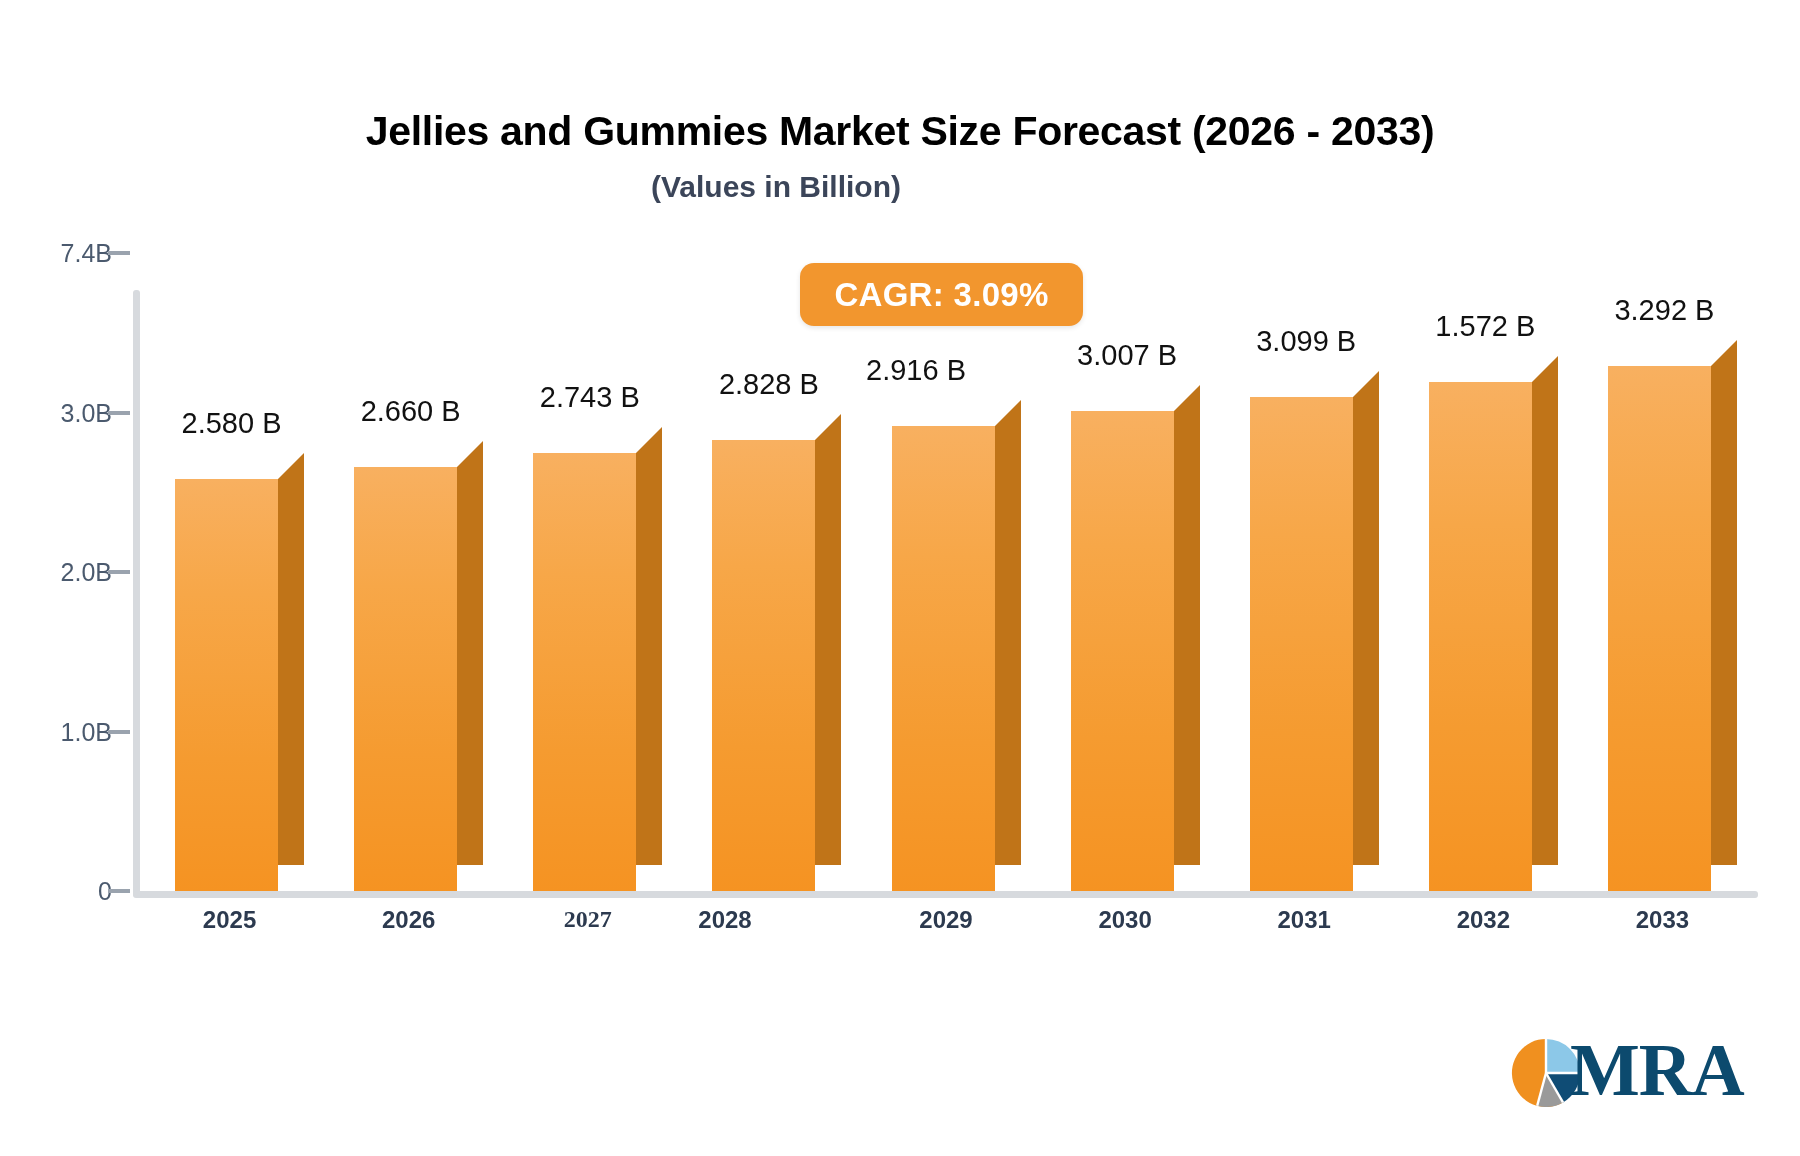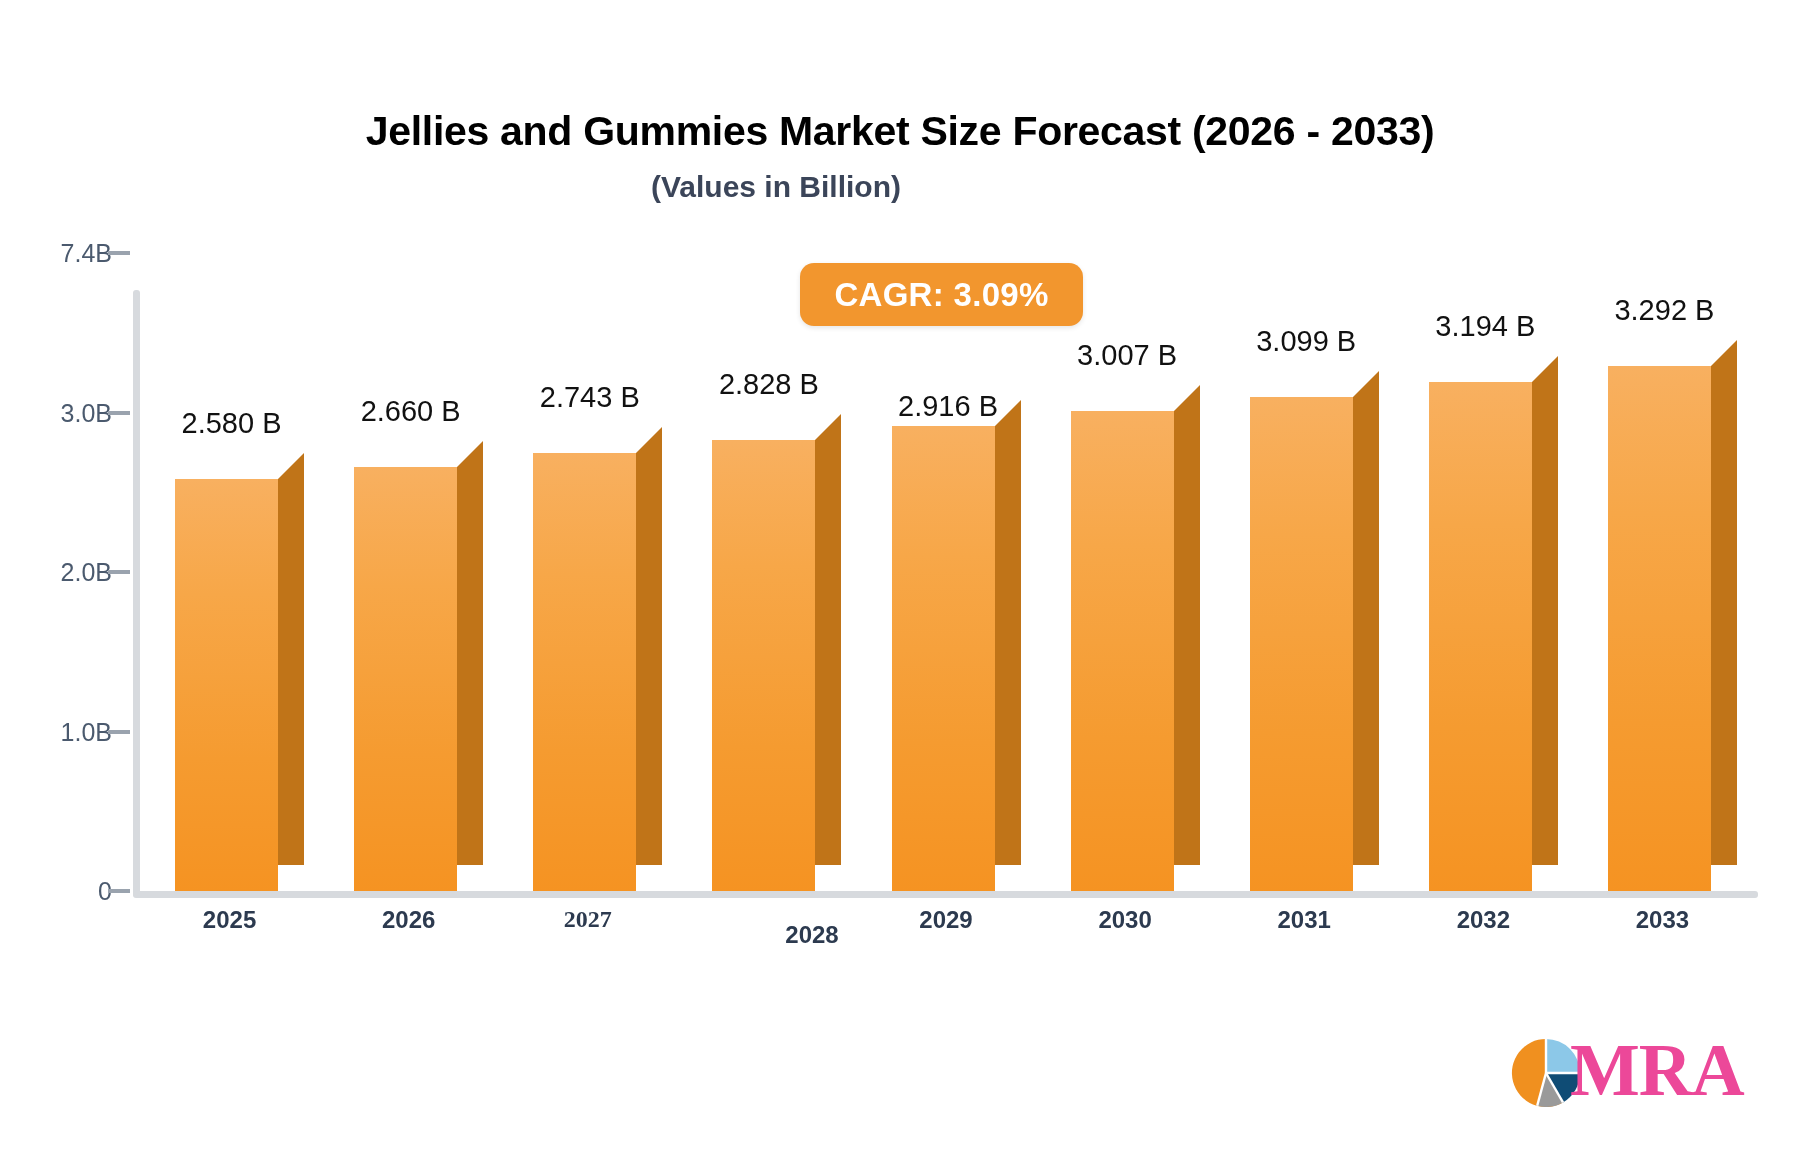--- a/index.html
+++ b/index.html
@@ -121,21 +121,21 @@
   #mra-logo{
     position:absolute;
     left:1505px; top:1032px;
     width:200px; height:82px;
   }
   #mra-wordmark{
     position:absolute;
     left:1570px; top:1028px;
     font-family:"Liberation Serif","DejaVu Serif",serif;
     font-size:74px; font-weight:700;
-    color:#ec4899;
+    color:#0c4a6e;
     letter-spacing:-1px;
   }
 </style>
 </head>
 <body>
 
 <div id="chart-title">Jellies and Gummies Market Size Forecast (2026 - 2033)</div>
 
 <div id="chart-subtitle">(Values in Billion)</div>
 
@@ -155,21 +155,21 @@
       <div class="y-tick-mark" style="top: 572px;"></div>
       <div class="y-tick-label" style="top: 412.5px;">3.0B</div>
       <div class="y-tick-mark" style="top: 412.5px;"></div>
       <div class="y-tick-label" style="top: 253px;">7.4B</div>
       <div class="y-tick-mark" style="top: 253px;"></div>
     </div>
   <div id="x-ticks">
       <div class="x-tick-label" style="left: 229.556px;">2025</div>
       <div class="x-tick-label" style="left: 408.667px;">2026</div>
       <div class="x-tick-label" style="left: 587.778px; font-family: Liberation Serif, serif;">2027</div>
-      <div class="x-tick-label" style="left: 812px; margin-top: 15px;">2028</div>
+      <div class="x-tick-label" style="left: 725px;">2028</div>
       <div class="x-tick-label" style="left: 946px;">2029</div>
       <div class="x-tick-label" style="left: 1125.11px;">2030</div>
       <div class="x-tick-label" style="left: 1304.22px;">2031</div>
       <div class="x-tick-label" style="left: 1483.33px;">2032</div>
       <div class="x-tick-label" style="left: 1662.44px;">2033</div>
     </div>
   <div id="bars">
       <div class="bar-group" style="left: 175px; top: 453px; width: 103px; height: 438px;">
         <div class="bar-side" style="left: 103px; top: 0px; height: 412px; clip-path: polygon(0px 26px, 100% 0px, 100% calc(100% + 0px), 0px 100%);"></div>
         <div class="bar-top" style="left: 0px; top: 26px; width: 103px; height: 4px;"></div>
@@ -192,39 +192,39 @@
         <div class="bar-side" style="left: 103px; top: 0px; height: 451px; clip-path: polygon(0px 26px, 100% 0px, 100% calc(100% + 0px), 0px 100%);"></div>
         <div class="bar-top" style="left: 0px; top: 26px; width: 103px; height: 4px;"></div>
         <div class="bar-front" style="top: 26px; height: 451px;"></div>
       </div>
       <div class="bar-value" style="left: 768.889px; top: 368px;">2.828 B</div>
       <div class="bar-group" style="left: 892px; top: 400px; width: 103px; height: 491px;">
         <div class="bar-side" style="left: 103px; top: 0px; height: 465px; clip-path: polygon(0px 26px, 100% 0px, 100% calc(100% + 0px), 0px 100%);"></div>
         <div class="bar-top" style="left: 0px; top: 26px; width: 103px; height: 4px;"></div>
         <div class="bar-front" style="top: 26px; height: 465px;"></div>
       </div>
-      <div class="bar-value" style="left: 948px; top: 354px; margin-top: 36px;">2.916 B</div>
+      <div class="bar-value" style="left: 916px; top: 354px;">2.916 B</div>
       <div class="bar-group" style="left: 1071px; top: 385px; width: 103px; height: 506px;">
         <div class="bar-side" style="left: 103px; top: 0px; height: 480px; clip-path: polygon(0px 26px, 100% 0px, 100% calc(100% + 0px), 0px 100%);"></div>
         <div class="bar-top" style="left: 0px; top: 26px; width: 103px; height: 4px;"></div>
         <div class="bar-front" style="top: 26px; height: 480px;"></div>
       </div>
       <div class="bar-value" style="left: 1127.11px; top: 339px;">3.007 B</div>
       <div class="bar-group" style="left: 1250px; top: 371px; width: 103px; height: 520px;">
         <div class="bar-side" style="left: 103px; top: 0px; height: 494px; clip-path: polygon(0px 26px, 100% 0px, 100% calc(100% + 0px), 0px 100%);"></div>
         <div class="bar-top" style="left: 0px; top: 26px; width: 103px; height: 4px;"></div>
         <div class="bar-front" style="top: 26px; height: 494px;"></div>
       </div>
       <div class="bar-value" style="left: 1306.22px; top: 325px;">3.099 B</div>
       <div class="bar-group" style="left: 1429px; top: 356px; width: 103px; height: 535px;">
         <div class="bar-side" style="left: 103px; top: 0px; height: 509px; clip-path: polygon(0px 26px, 100% 0px, 100% calc(100% + 0px), 0px 100%);"></div>
         <div class="bar-top" style="left: 0px; top: 26px; width: 103px; height: 4px;"></div>
         <div class="bar-front" style="top: 26px; height: 509px;"></div>
       </div>
-      <div class="bar-value" style="left: 1485.33px; top: 310px;">3.194 B</div>
+      <div class="bar-value" style="left: 1485.33px; top: 310px;">1.572 B</div>
       <div class="bar-group" style="left: 1608px; top: 340px; width: 103px; height: 551px;">
         <div class="bar-side" style="left: 103px; top: 0px; height: 525px; clip-path: polygon(0px 26px, 100% 0px, 100% calc(100% + 0px), 0px 100%);"></div>
         <div class="bar-top" style="left: 0px; top: 26px; width: 103px; height: 4px;"></div>
         <div class="bar-front" style="top: 26px; height: 525px;"></div>
       </div>
       <div class="bar-value" style="left: 1664.44px; top: 294px;">3.292 B</div>
     </div>
 
 </div>
 

